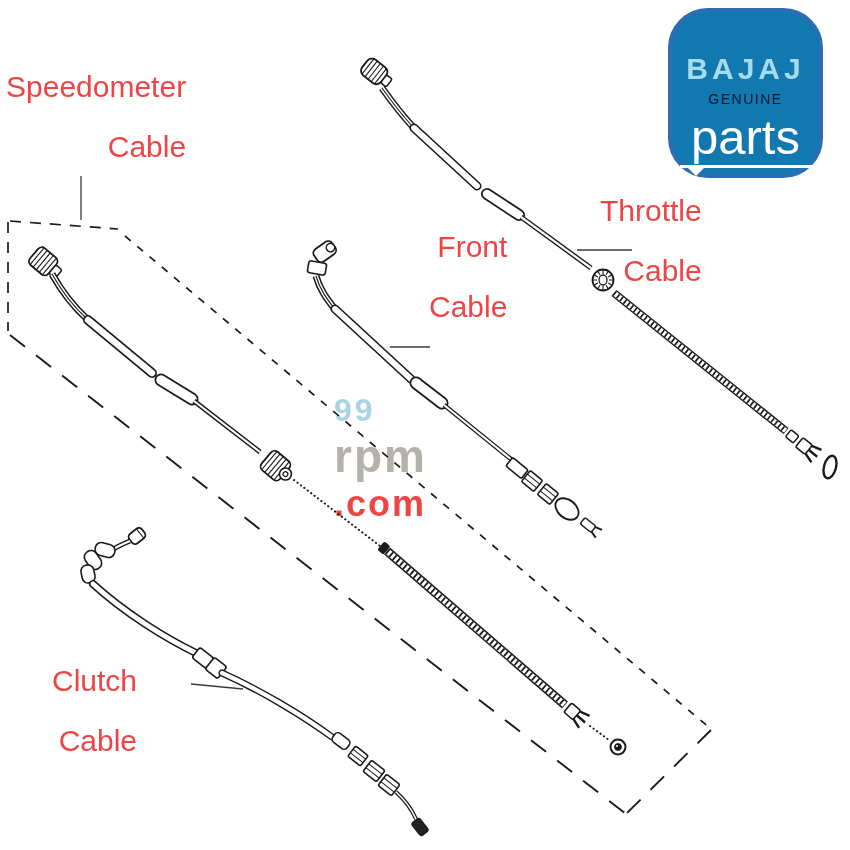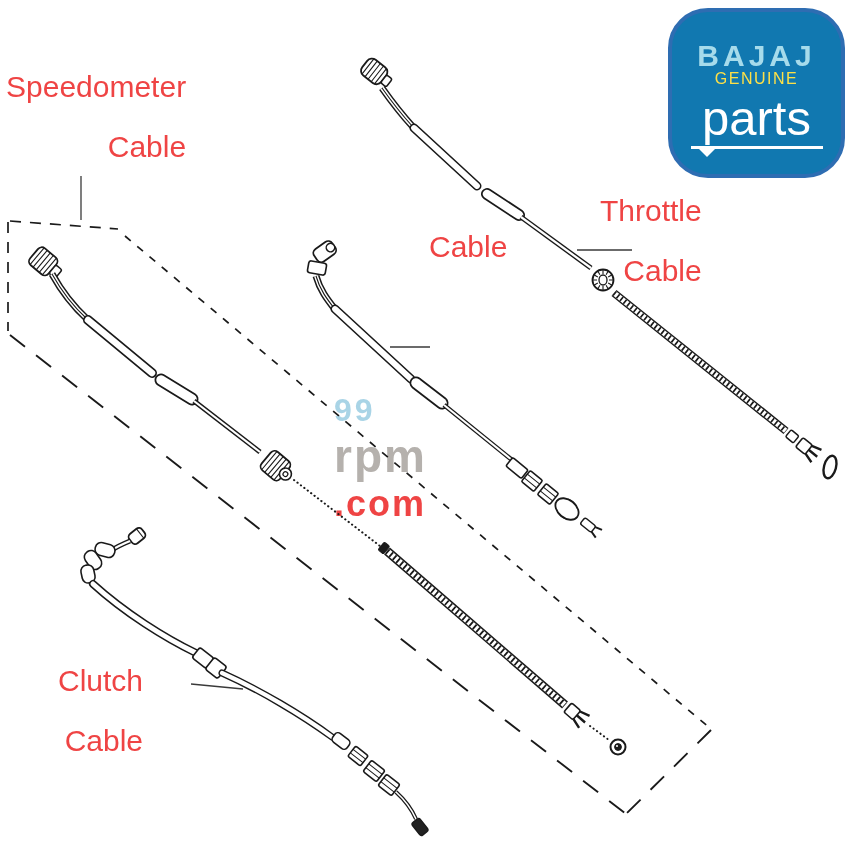--- a/index.html
+++ b/index.html
@@ -10,25 +10,25 @@
   .part-label{position:absolute;z-index:3;color:#ef4444;font-size:30px;line-height:60px;
               white-space:nowrap;letter-spacing:0px;text-align:right;}
   .part-label span{display:block;}
   
   .watermark{position:absolute;left:334px;top:392px;z-index:1;display:flex;align-items:baseline;
              font-weight:bold;white-space:nowrap;flex-direction:column;}
   .wm-99{font-size:32px;color:#a9d4e6;letter-spacing:3px;}
   .wm-rpm{font-size:46px;color:#b5b1ad;letter-spacing:2px;}
   .wm-com{font-size:36px;color:#ef4444;letter-spacing:2px;}
   
-  .logo{position:absolute;left:668px;top:8px;width:177px;height:170px;z-index:3;
+  .logo{position:absolute;left:668px;top:8px;width:155px;height:170px;z-index:3;
         background:#1178b0;border:4px solid #2e6db2;border-radius:40px;box-sizing:border-box;
-        display:flex;flex-direction:column;align-items:center;padding-top:29px;}
+        display:flex;flex-direction:column;align-items:center;padding-top:42px;}
   .logo .brand{color:#a6dbeb;font-size:30px;font-weight:bold;letter-spacing:4px;line-height:1;}
-  .logo .genuine{color:#fde047;font-size:16px;letter-spacing:1.5px;line-height:1;}
+  .logo .genuine{color:#0f172a;font-size:14px;letter-spacing:1.5px;line-height:1;margin-top:8px;}
   .logo .parts{color:#ffffff;font-size:49px;font-weight:normal;line-height:0.8;margin-top:12px;}
   .logo .rule{position:relative;width:132px;height:3px;background:#ffffff;margin-top:8px;}
   .logo .rule .arrow{position:absolute;left:8px;top:3px;width:0;height:0;
         border-left:8px solid transparent;border-right:8px solid transparent;
         border-top:8px solid #ffffff;}
 </style>
 </head>
 <body>
 
 <div class="stage">
@@ -252,29 +252,30 @@
       </g>
     </g>
   </svg>
 
   <div class="part-label" style="left:6px;top:57px">
     <span>Speedometer</span>
     <span>Cable</span>
   </div>
 
   <div class="part-label" style="left:429px;top:217px">
+    <span>Front</span>
     <span>Cable</span>
   </div>
 
   <div class="part-label" style="left:600px;top:181px">
     <span>Throttle</span>
     <span>Cable</span>
   </div>
 
-  <div class="part-label" style="left:58px;top:651px">
+  <div class="part-label" style="left:52px;top:651px">
     <span>Clutch</span>
     <span>Cable</span>
   </div>
 
   <div class="logo">
     <div class="brand">BAJAJ</div>
     <div class="genuine">GENUINE</div>
     <div class="parts">parts</div>
     <div class="rule">
       <div class="arrow"></div>

